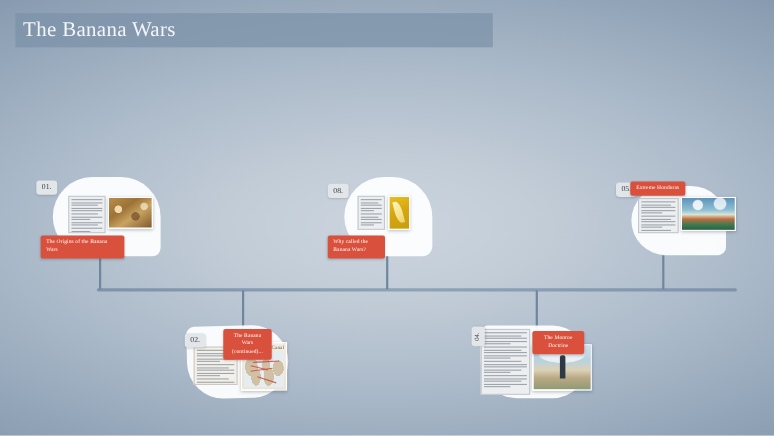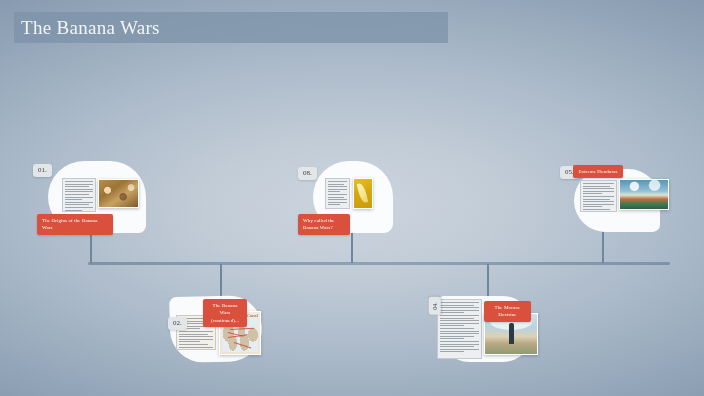--- a/index.html
+++ b/index.html
@@ -244,21 +244,21 @@
     <span class="ln s"></span>
       <span class="ln m"></span>
   </div>
 
   <div class="pic pic-tropic framed" style="left:619px; top:179px; width:50px; height:31px;"></div>
 </div>
 
 <div class="node">
   <div class="blob" style="left:170px; top:296px; width:92px; height:66px; border-radius:10px 46px 46px 46px; transform:rotate(-1.5deg);"></div>
 
-  <div class="badge" style="left:168px; top:317px;">02.</div>
+  <div class="badge" style="left:168px; top:303px;">02.</div>
 
   <div class="caption" style="left:203px; top:299px; width:44px;">
     <span>The Banana Wars</span><br>
     <span>(continued)...</span>
   </div>
 
   <div class="textcard" style="left:176px; top:315px; width:40px; height:35px; background:#f3f0ea; border-color:#cdc8c0;">
     <span class="ln l"></span>
       <span class="ln m"></span>
       <span class="ln l"></span>

